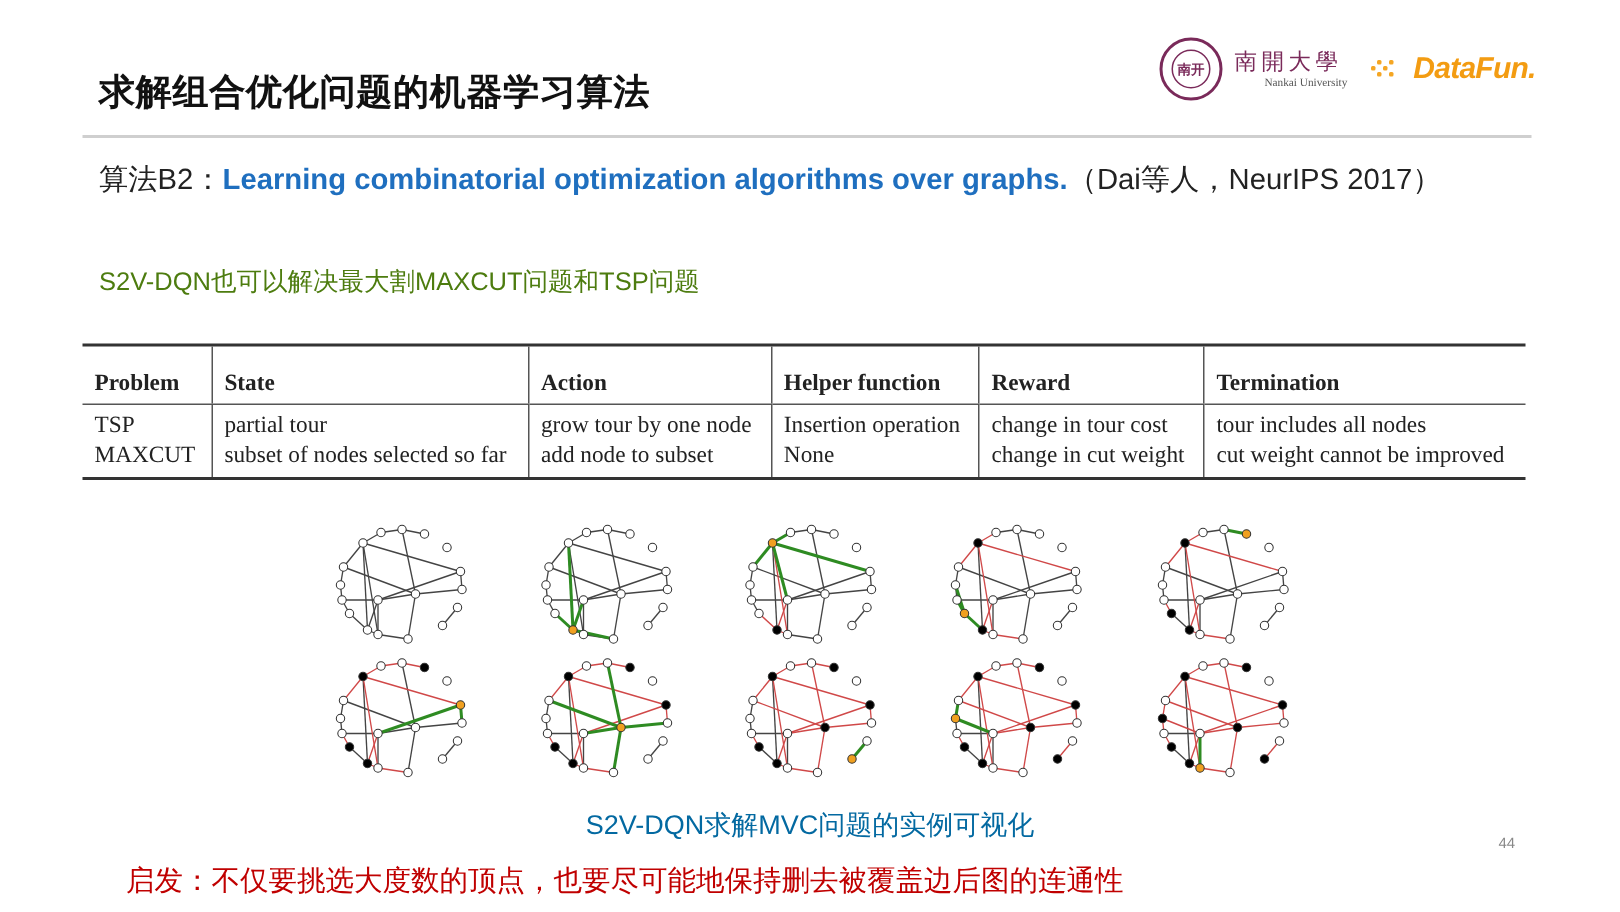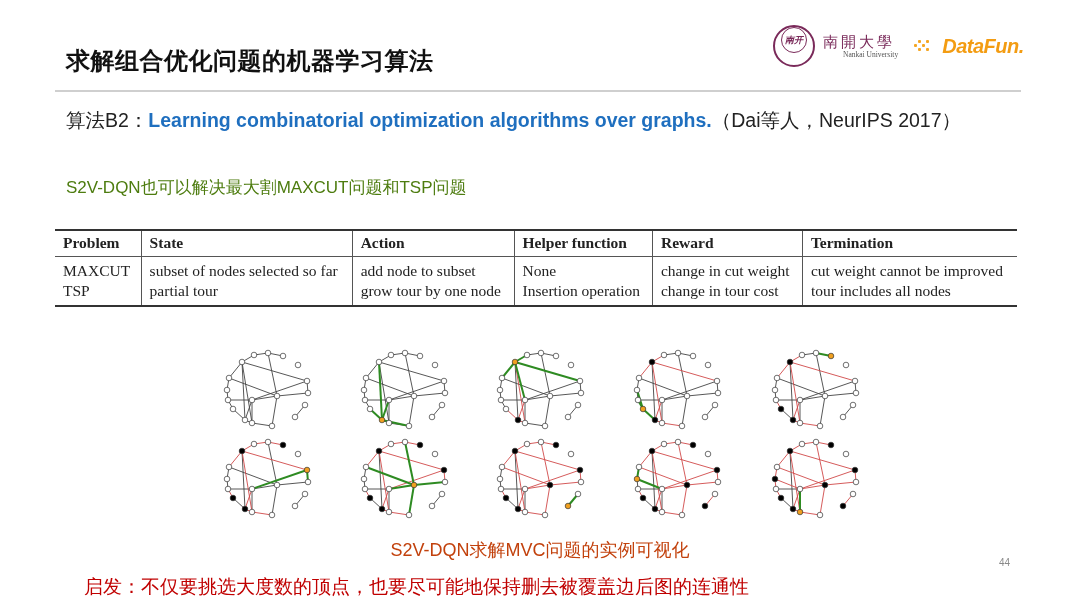--- a/index.html
+++ b/index.html
@@ -3,47 +3,47 @@
 <meta charset="utf-8">
 <style>
   * { margin:0; padding:0; box-sizing:border-box; }
   html, body { width:1080px; height:608px; background:#ffffff; overflow:hidden; }
   body { position:relative; font-family:"Liberation Sans", "DejaVu Sans", sans-serif; color:#111; }
 
   .title { position:absolute; left:66px; top:45px; font-size:24px; font-weight:bold; letter-spacing:0.5px; color:#111; font-family:"DejaVu Sans", sans-serif; }
   .title-rule { position:absolute; left:55px; top:90px; width:966px; height:2px; background:#cfcfcf; }
 
   .logos { position:absolute; left:773px; top:26px; height:40px; display:flex; align-items:center; }
-  .seal { width:42px; height:42px; border-radius:50%; border:2px solid #7a2a5a; display:flex; justify-content:center; position:relative;font-style:italic; }
+  .seal { width:42px; height:42px; border-radius:50%; border:2px solid #7a2a5a; display:flex; align-items:center; justify-content:center; position:relative; }
   .seal .inner { width:26px; height:26px; border-radius:50%; border:1.5px solid #7a2a5a; color:#7a2a5a; font-size:9px; font-weight:bold; display:flex; align-items:center; justify-content:center; font-family:"DejaVu Serif", serif; }
   .nk-text { margin-left:8px; display:flex; flex-direction:column; color:#7a2a5a; }
   .nk-cn { font-size:15px; font-family:Liberation Serif, serif; letter-spacing:3px; line-height:16px; }
   .nk-en { font-size:7.5px; font-family:"Liberation Serif", serif; color:#555;padding-left:20px; }
   .datafun { margin-left:16px; display:flex; align-items:center; }
   .df-dots { width:16px; height:14px; position:relative; margin-right:2px; }
   .df-dots i { position:absolute; width:3px; height:3px; background:#f5a623; border-radius:1px; }
   .df-text { font-size:20px; font-weight:bold; font-style:italic; color:#f39c12; letter-spacing:-0.5px;margin-left:10px; }
 
   .subtitle { position:absolute; left:66px; top:108px; width:900px; font-size:19.5px; line-height:25px; color:#222; }
   .subtitle .blue { color:#1f6fbf; font-weight:bold; }
   .line2 { position:absolute; left:66px; top:176px; font-size:17px; color:#4d7c0f; }
 
   .paper-table { position:absolute; left:55px; top:229px; width:962px; border-top:2px solid #333; border-bottom:2px solid #333; font-family:"Liberation Serif", "DejaVu Serif", serif; font-size:15.5px; color:#222; }
   .paper-table table { width:100%; border-collapse:collapse; }
-  .paper-table th { text-align:left; font-weight:bold; padding:3px 8px 4px 8px; border-bottom:1px solid #555; white-space:nowrap; }
+  .paper-table th { text-align:left; font-weight:bold; padding:16px 8px 4px 8px; border-bottom:1px solid #555; white-space:nowrap; }
   .paper-table td { padding:0 8px; line-height:20px; vertical-align:top; white-space:nowrap; }
   .paper-table tbody tr:first-child td { padding-top:4px; }
   .paper-table tbody tr:last-child td { padding-bottom:4px; }
   .paper-table th + th, .paper-table td + td { border-left:1px solid #555; }
 
   .graphs { position:absolute; left:0; top:0; width:1080px; height:608px; pointer-events:none; }
   .graph-panel { position:absolute; width:100px; height:90px; }
   .graph-panel svg { width:100px; height:90px; overflow:visible; }
 
-  .caption { position:absolute; left:0; width:1080px; top:538px; text-align:center; font-size:18px; color:#c2410c; }
+  .caption { position:absolute; left:0; width:1080px; top:538px; text-align:center; font-size:18px; color:#0369a1; }
   .page-num { position:absolute; left:999px; top:557px; font-size:10px; color:#888; }
   .insight { position:absolute; left:84px; top:574px; font-size:19px; color:#c00000; }
 </style>
 </head>
 <body>
 
 <div class="title">求解组合优化问题的机器学习算法</div>
 <div class="title-rule"></div>
 
 <div class="logos">
@@ -80,34 +80,34 @@
         <th>Problem</th>
         <th>State</th>
         <th>Action</th>
         <th>Helper function</th>
         <th>Reward</th>
         <th>Termination</th>
       </tr>
     </thead>
     <tbody>
       <tr>
+        <td>TSP</td>
+        <td>partial tour</td>
+        <td>grow tour by one node</td>
+        <td>Insertion operation</td>
+        <td>change in tour cost</td>
+        <td>tour includes all nodes</td>
+      </tr>
+      <tr>
         <td>MAXCUT</td>
         <td>subset of nodes selected so far</td>
         <td>add node to subset</td>
         <td>None</td>
         <td>change in cut weight</td>
         <td>cut weight cannot be improved</td>
-      </tr>
-      <tr>
-        <td>TSP</td>
-        <td>partial tour</td>
-        <td>grow tour by one node</td>
-        <td>Insertion operation</td>
-        <td>change in tour cost</td>
-        <td>tour includes all nodes</td>
       </tr>
     </tbody>
   </table>
 </div>
 
 <div class="graphs" id="graphs">
     <div class="graph-panel" style="left: 220px; top: 348px;"><svg viewBox="0 0 100 90">
         <line x1="22" y1="14" x2="34" y2="7" stroke="#444444" stroke-width="0.9"></line>
         <line x1="34" y1="7" x2="48" y2="5" stroke="#444444" stroke-width="0.9"></line>
         <line x1="48" y1="5" x2="63" y2="8" stroke="#444444" stroke-width="0.9"></line>

